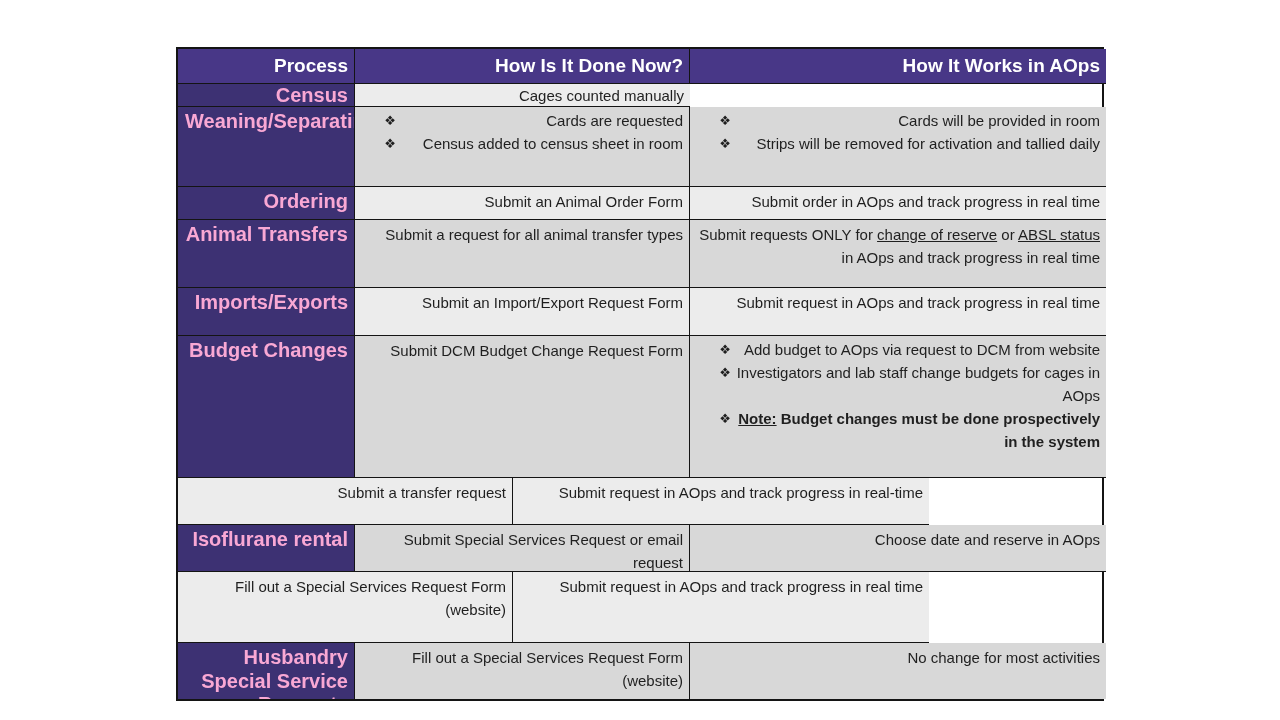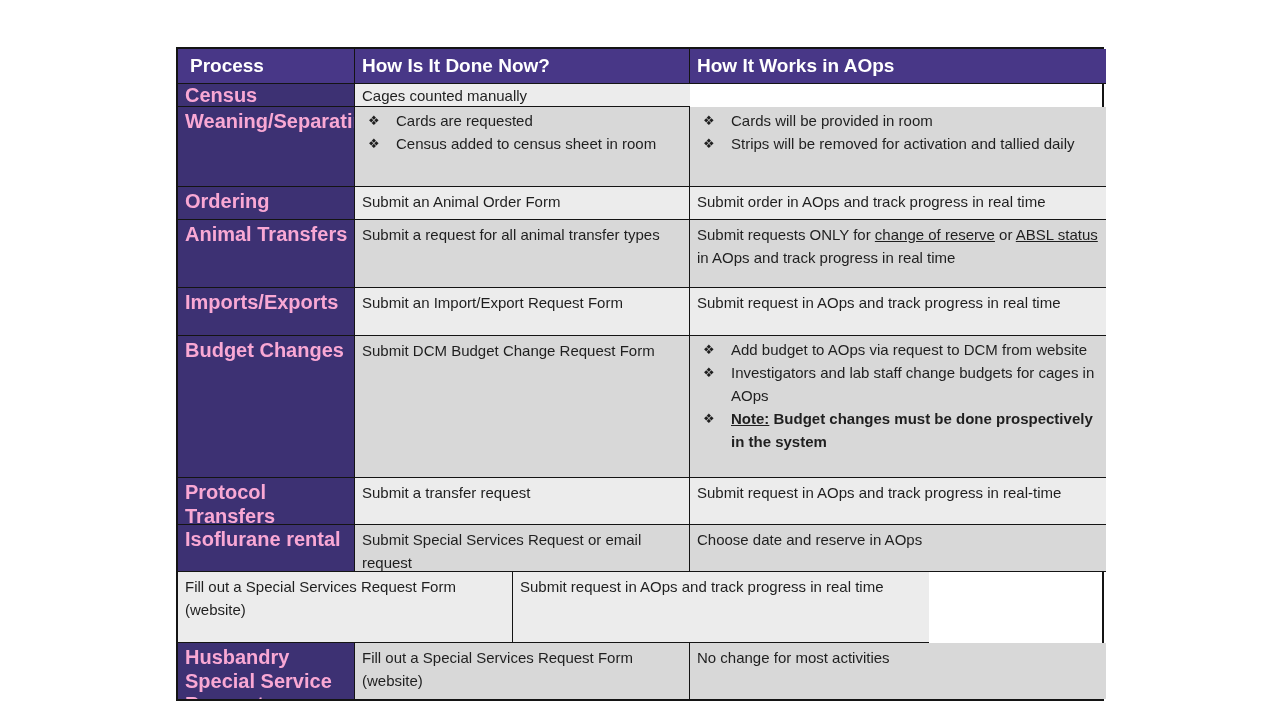--- a/index.html
+++ b/index.html
@@ -16,20 +16,21 @@
     color:#1f1f1f;
   }
   .tr{display:flex;box-sizing:border-box;}
   .td{
     box-sizing:border-box;
     border-right:1.5px solid #141414;
     border-bottom:1.5px solid #141414;
     padding:2px 6px 2px 7px;
     font-size:15px;line-height:23px;
     overflow:hidden;
+    text-align:right;
   }
   .tr:last-child .td{border-bottom:none;}
   .td:last-child{border-right:none;}
   .col-process{width:177px;flex:0 0 auto;}
   .col-now{width:335px;flex:0 0 auto;}
   .col-aops{width:416px;flex:0 0 auto;}
   .header-row .td{
     background:#483787;color:#ffffff;
     font-weight:bold;font-size:19px;line-height:31px;
     padding-top:1px;padding-bottom:1px;
@@ -141,21 +142,20 @@
           <span class="bullet-text">Investigators and lab staff change budgets for cages in AOps</span>
         </div>
         <div class="bullet-item">
           <span class="bullet">❖</span>
           <span class="bullet-text"><span class="b u">Note:</span><span class="b"> Budget changes must be done prospectively in the system</span></span>
         </div>
       </div>
     </div>
 
     <div class="tr" style="height:47px">
-      <div class="td col-process process-cell">Protocol Transfers</div>
       <div class="td col-now band-light">
           <span class="cell-text">Submit a transfer request</span>
         </div>
       <div class="td col-aops band-light">
           <span class="cell-text">Submit request in AOps and track progress in real-time</span>
         </div>
     </div>
 
     <div class="tr" style="height:47px">
       <div class="td col-process process-cell">Isoflurane rental</div>

